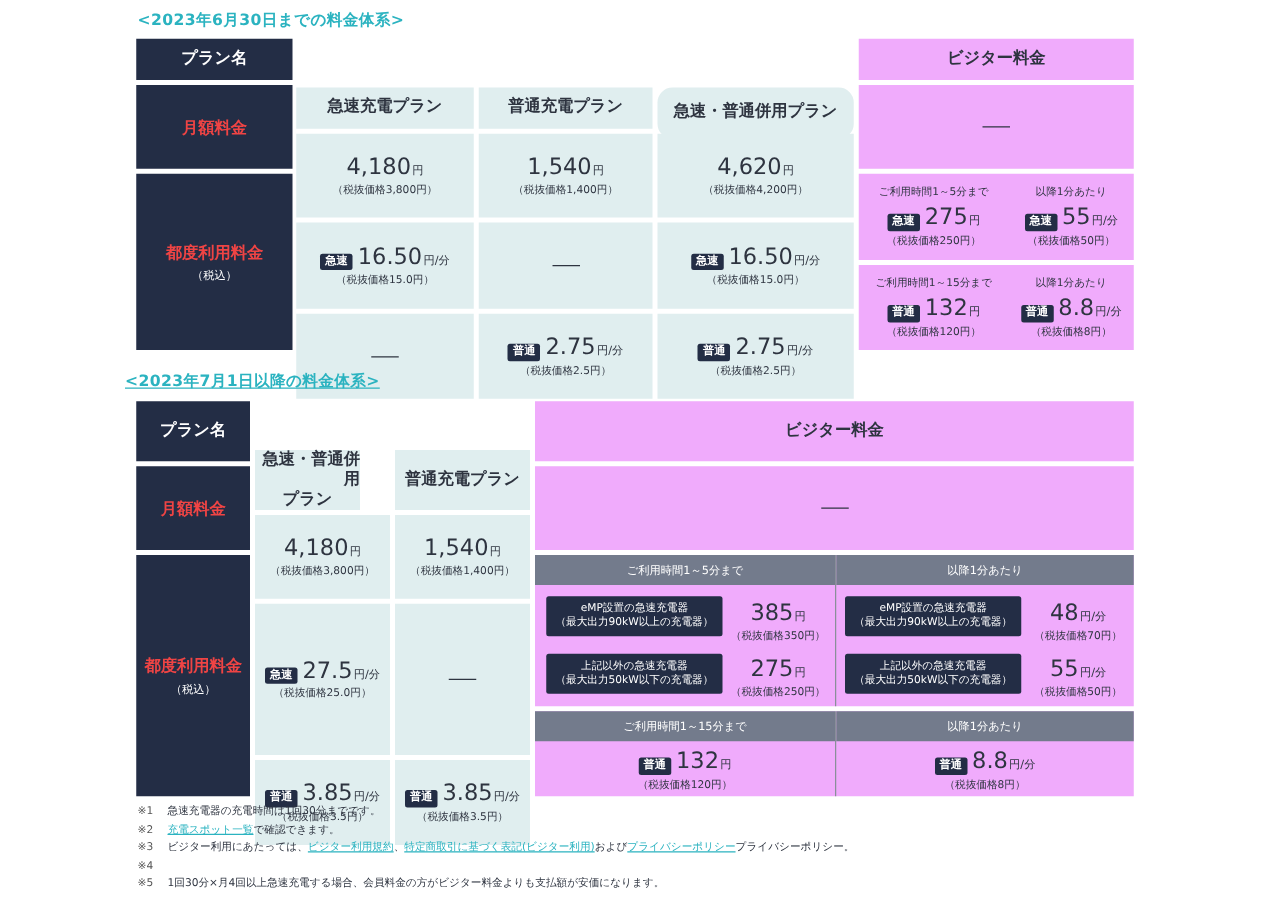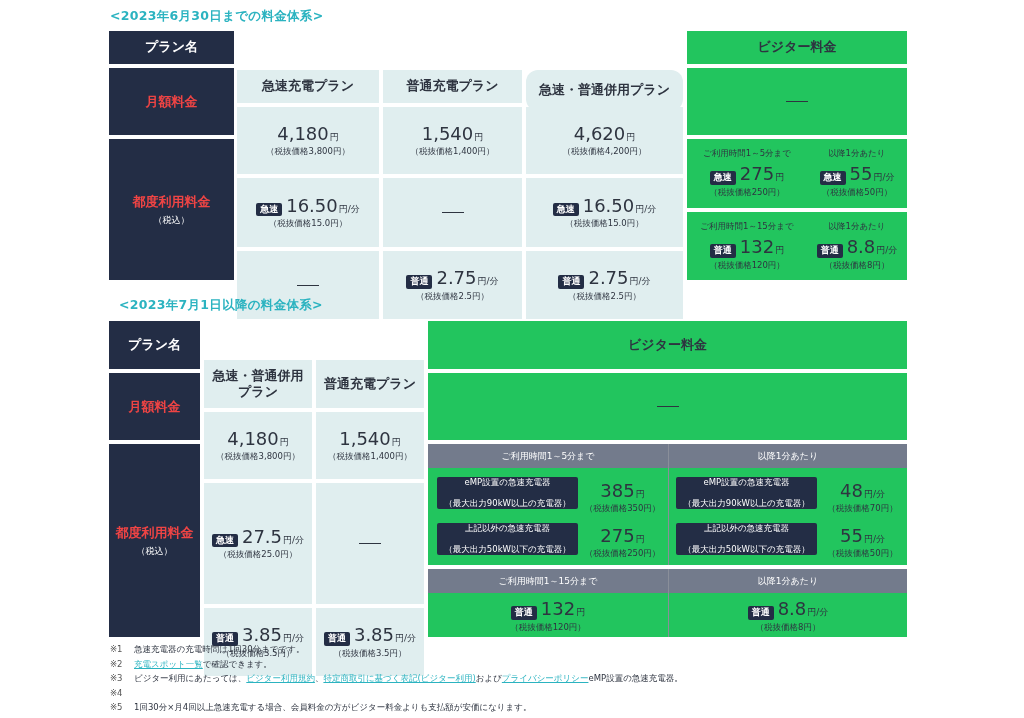--- a/index.html
+++ b/index.html
@@ -3,34 +3,34 @@
 <meta charset="utf-8">
 <style>
   * { box-sizing: border-box; margin: 0; padding: 0; }
   html, body { width: 1024px; height: 718px; background: #ffffff; overflow: hidden; }
   body { font-family: "DejaVu Sans", "Liberation Sans", sans-serif; color: #2e3440; position: relative; }
   .abs { position: absolute; }
   .section-title { color: #2bb3c0; font-weight: bold; font-size: 12.5px; letter-spacing: 0.3px; }
   .cell { position: absolute; display: flex; flex-direction: column; align-items: center; justify-content: center; text-align: right; }
   .dark { background: #232d45; color: #ffffff; font-weight: bold; }
   .teal { background: #e0eeef; margin-top: 39px; }
-  .gray { background: #22c55e; }
+  .gray { background: #f0abfc; }
   .hdr-text { font-size: 13px; font-weight: bold; color: #2e3440; line-height: 1.25; }
   .dark .hdr-text { color: #fff; }
   .label-main { font-size: 13px; font-weight: bold; color: #ef4444; }
   .label-sub { font-size: 9px; color: #fff; margin-top: 3px; font-weight: normal; }
   .price { font-size: 14px; color: #2e3440; display: flex; align-items: baseline; justify-content: center; white-space: nowrap; }
   .price .num { font-size: 18px; }
   .price .unit { font-size: 9px; margin-left: 1px; }
   .note { font-size: 8.5px; color: #2e3440; margin-top: 2px; white-space: nowrap; }
   .dash { width: 22px; height: 1px; background: #2e3440; }
   .badge { display: inline-block; background: #232d45; color: #fff; font-size: 9px; font-weight: bold; padding: 2px 4px; border-radius: 2px; margin-right: 4px; line-height: 1.1; }
   .caption { font-size: 8.5px; color: #2e3440; white-space: nowrap; margin-bottom: 3px; }
   .subhdr { position: absolute; background: #737b8c; color: #fff; font-size: 9px; display: flex; align-items: center; justify-content: center; }
-  .charger-box { position: absolute; background: #232d45; color: #fff; font-size: 8.5px; text-align: center; line-height: 1.35; border-radius: 2px; display: flex; flex-direction: column; justify-content: space-between; }
+  .charger-box { position: absolute; background: #232d45; color: #fff; font-size: 8.5px; text-align: center; line-height: 1.35; border-radius: 2px; display: flex; flex-direction: column; justify-content: center; }
   .vprice { position: absolute; display: flex; flex-direction: column; align-items: center; }
   .footnotes { position: absolute; left: 110px; top: 642px; font-size: 8.5px; line-height: 14.5px; color: #2e3440; }
   .fn-row { display: flex; white-space: nowrap; }
   .fn-mark { width: 24px; color: #555; }
   .link { color: #2bb3c0; text-decoration: underline; }
   .vdiv { position: absolute; width: 1px; background: #8a8f9a; }
 </style>
 </head>
 <body>
 
@@ -161,28 +161,28 @@
       <div class="price">
           <span class="badge">普通</span>
           <span class="num">8.8</span>
           <span class="unit">円/分</span>
         </div>
       <div class="note">（税抜価格8円）</div>
     </div>
   </div>
 </div>
 
-<div class="abs section-title" style="left:119px;top:297px;">&lt;2023年7月1日以降の料金体系&gt;</div>
+<div class="abs section-title" style="left:100px;top:297px;text-decoration:underline;">&lt;2023年7月1日以降の料金体系&gt;</div>
 
 <div>
 
   <div class="cell dark" style="left:109px;top:321px;width:91px;height:48px;">
       <span class="hdr-text">プラン名</span>
     </div>
-  <div class="cell teal" style="left:204px;top:321px;width:108px;height:48px;">
+  <div class="cell teal" style="left:204px;top:321px;width:84px;height:48px;">
     <span class="hdr-text">急速・普通併用</span>
     <span class="hdr-text">プラン</span>
   </div>
   <div class="cell teal" style="left:316px;top:321px;width:108px;height:48px;">
       <span class="hdr-text">普通充電プラン</span>
     </div>
   <div class="cell gray" style="left:428px;top:321px;width:479px;height:48px;">
       <span class="hdr-text">ビジター料金</span>
     </div>
 
@@ -324,21 +324,21 @@
     <span>で確認できます。</span>
   </div>
   <div class="fn-row">
     <span class="fn-mark">※3</span>
     <span>ビジター利用にあたっては、</span>
     <a class="link">ビジター利用規約</a>
     <span>、</span>
     <a class="link">特定商取引に基づく表記(ビジター利用)</a>
     <span>および</span>
     <a class="link">プライバシーポリシー</a>
-    <span>eMP設置の急速充電器。</span>
+    <span>プライバシーポリシー。</span>
   </div>
   <div class="fn-row">
     <span class="fn-mark">※4</span>
   </div>
   <div class="fn-row">
     <span class="fn-mark">※5</span>
     <span>1回30分×月4回以上急速充電する場合、会員料金の方がビジター料金よりも支払額が安価になります。</span>
   </div>
 </div>
 

